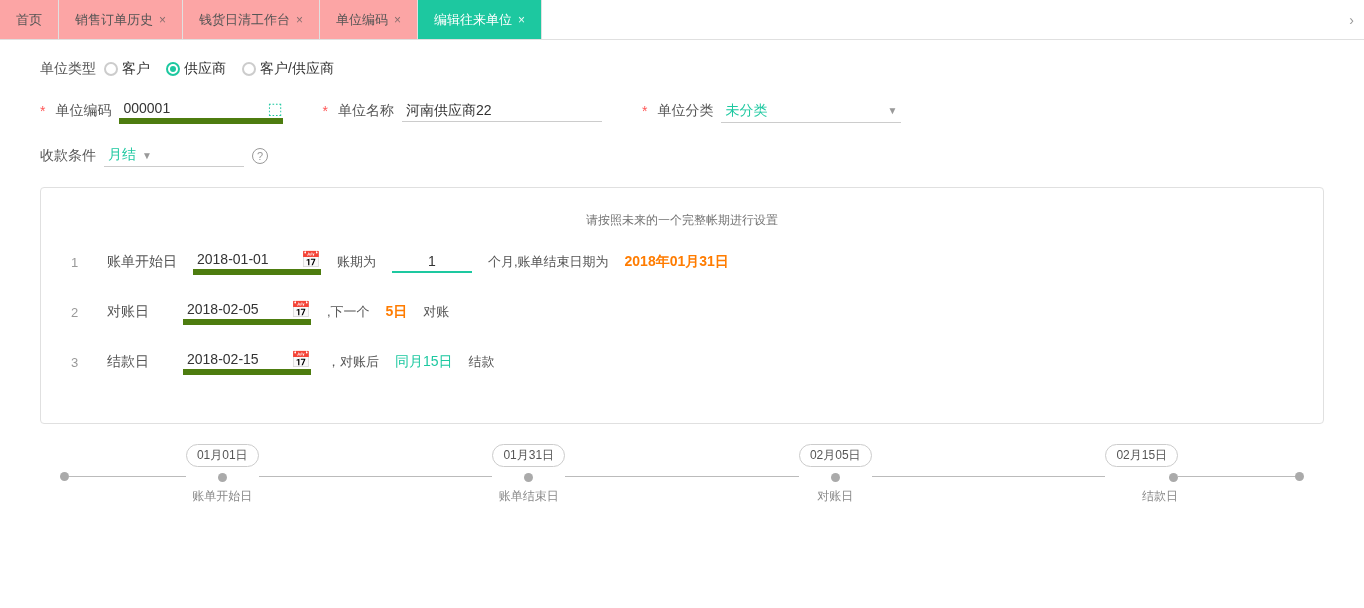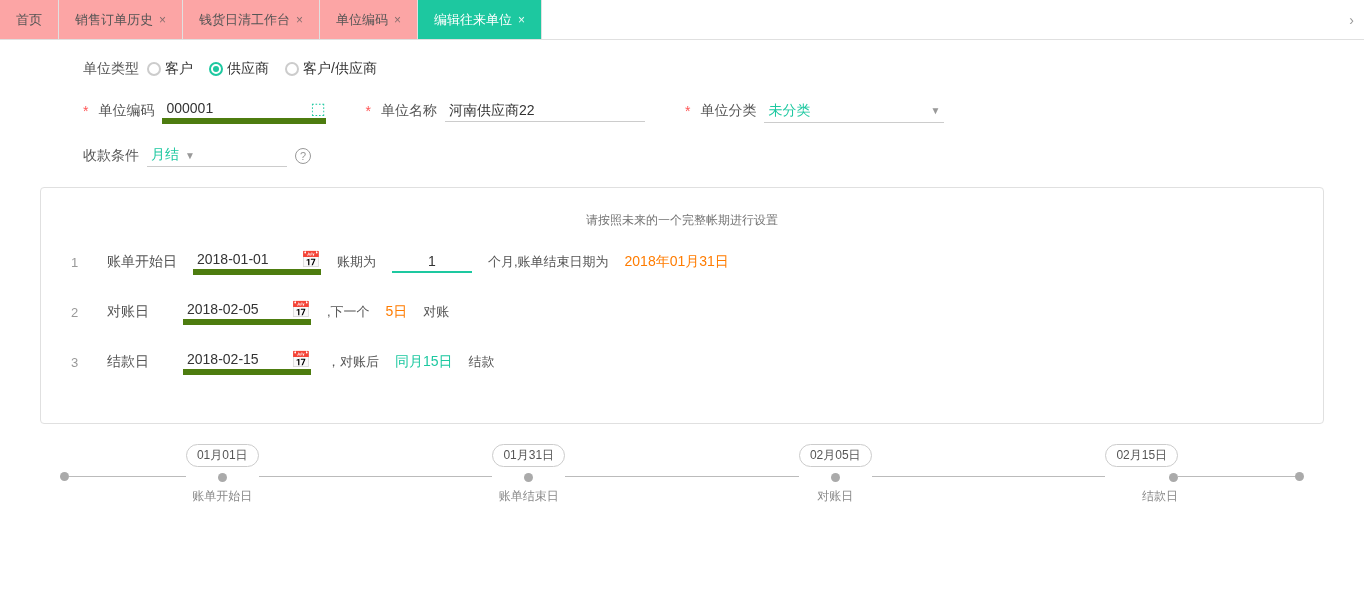--- a/index.html
+++ b/index.html
@@ -51,21 +51,20 @@
       padding: 20px 40px;
       background: #fff;
       min-height: calc(100vh - 40px);
     }
 
     
     .form-row {
       display: flex;
       margin-bottom: 20px;
       gap: 40px;
-      margin-left: 43px;
     }
     .form-item {
       display: flex;
       align-items: center;
       gap: 8px;
     }
     .form-label {
       color: #555;
       white-space: nowrap;
     }
@@ -198,20 +197,21 @@
     .row-label {
       color: #555;
       min-width: 60px;
     }
     .row-desc {
       color: #555;
       font-size: 13px;
     }
     .highlight-orange {
       color: #ff7c00;
+      font-weight: bold;
     }
     .highlight-teal {
       color: #1dc8a0;
     }
 
     .period-input {
       border: none;
       border-bottom: 2px solid #1dc8a0;
       outline: none;
       width: 80px;

